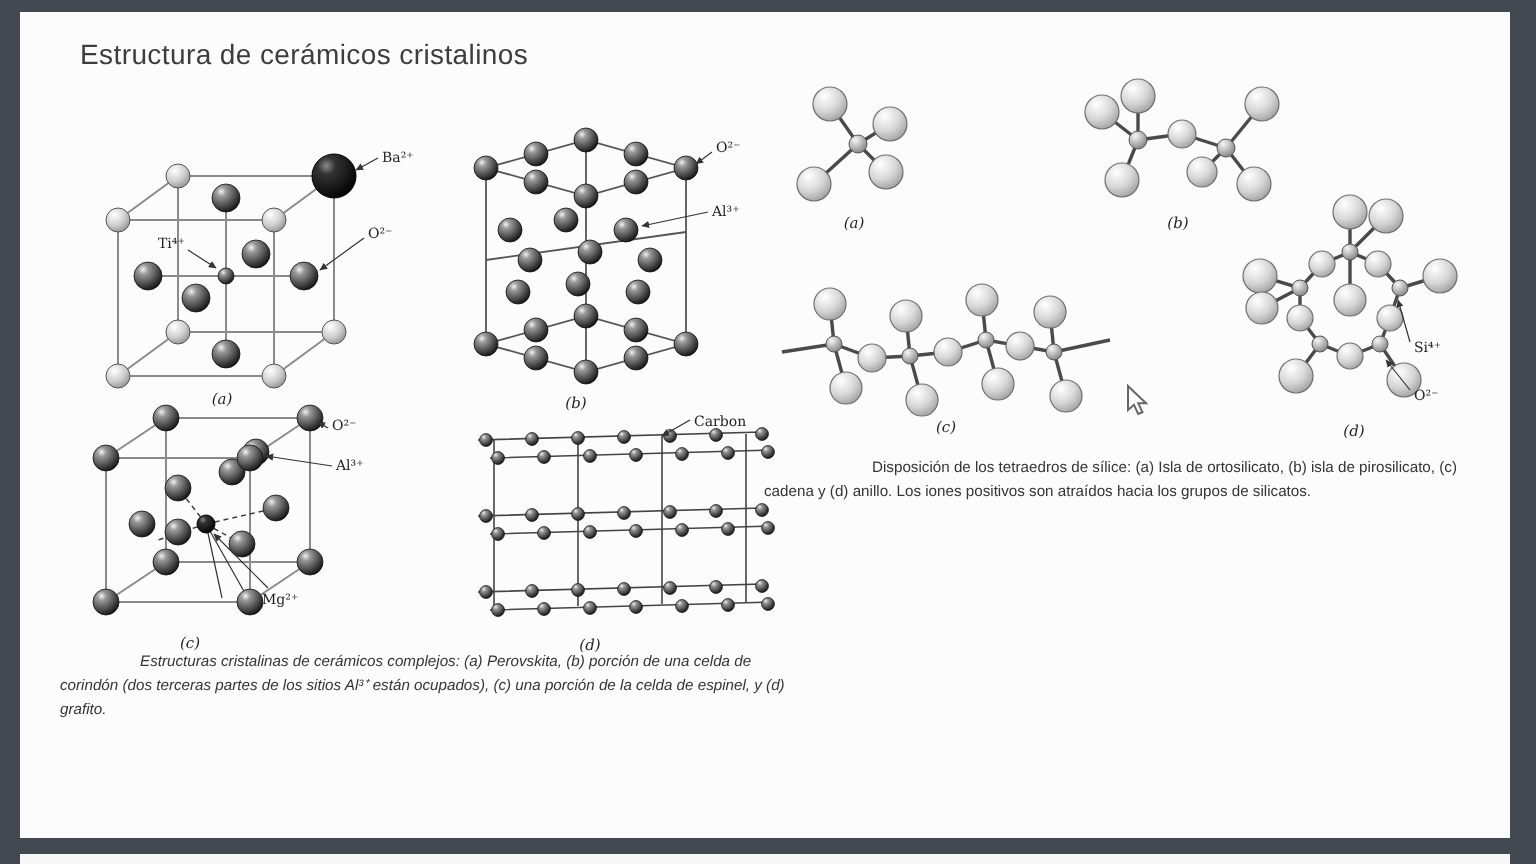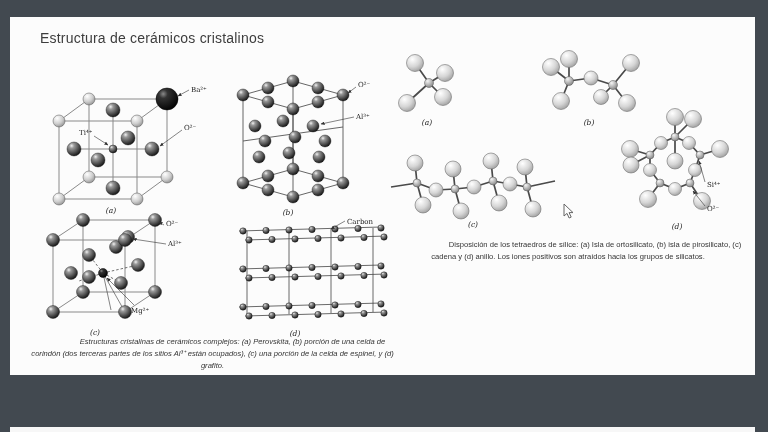--- a/index.html
+++ b/index.html
@@ -2,34 +2,34 @@
 <html><head>
 <meta charset="utf-8">
 <style>
   html,body{margin:0;padding:0;}
   body{
     width:768px;height:432px;position:relative;overflow:hidden;
     background:#424950;
     font-family:"Liberation Sans",sans-serif;
   }
   .slide{
-    position:absolute;left:10px;top:17px;width:745px;height:358px;
+    position:absolute;left:10px;top:6px;width:745px;height:413px;
     background:#fcfcfc;
   }
   .next-slide{
     position:absolute;left:10px;top:427px;width:745px;height:5px;
     background:#f7f7f7;
   }
   .slide-title{
     position:absolute;left:30px;top:13px;
     font-size:14px;color:#3d3d3d;letter-spacing:.2px;
   }
   .cap{
     position:absolute;font-size:7.6px;color:#353535;line-height:1.55;
-    text-align:center;
+    text-align:left;
   }
   .cap-left{left:20px;top:319px;width:365px;text-indent:40px;font-style:italic;}
   .cap-right{left:372px;top:222px;width:372px;text-indent:54px;}
   svg{position:absolute;}
   svg text{font-family:"DejaVu Serif",serif;fill:#222;}
   .ann{font-size:7px;}
   .sub{font-size:7.5px;font-style:italic;}
   .cube{stroke:#8a8a8a;stroke-width:1;fill:none;}
   .cell{stroke:#555;stroke-width:.9;fill:none;}
   .bond{stroke:#4a4a4a;stroke-width:1.7;fill:none;}

